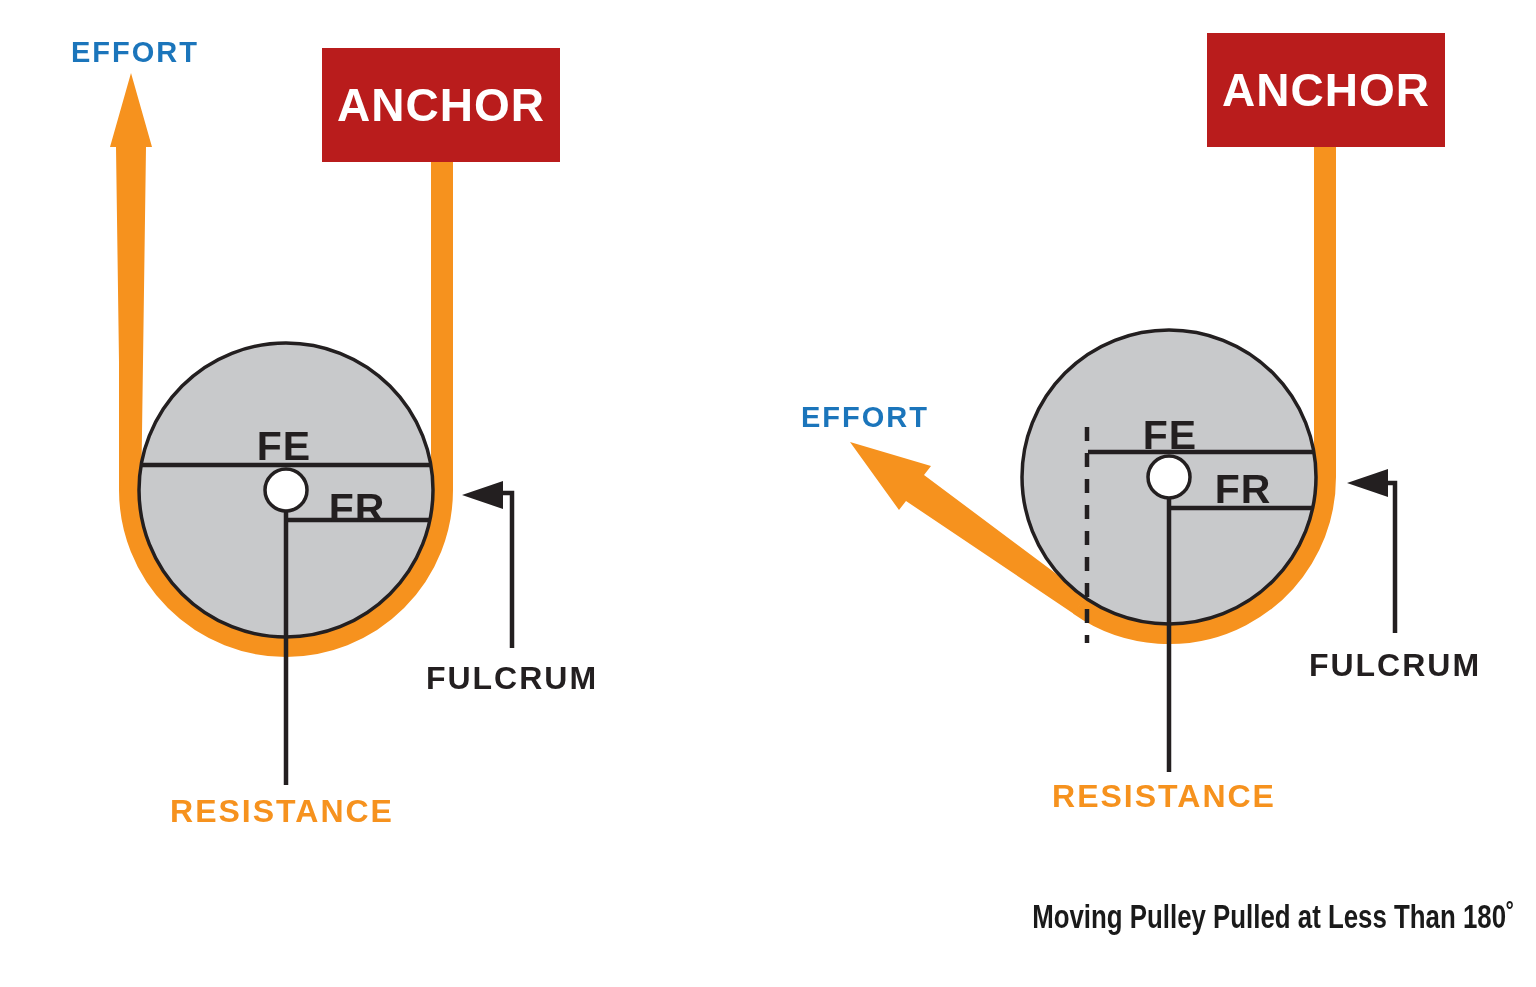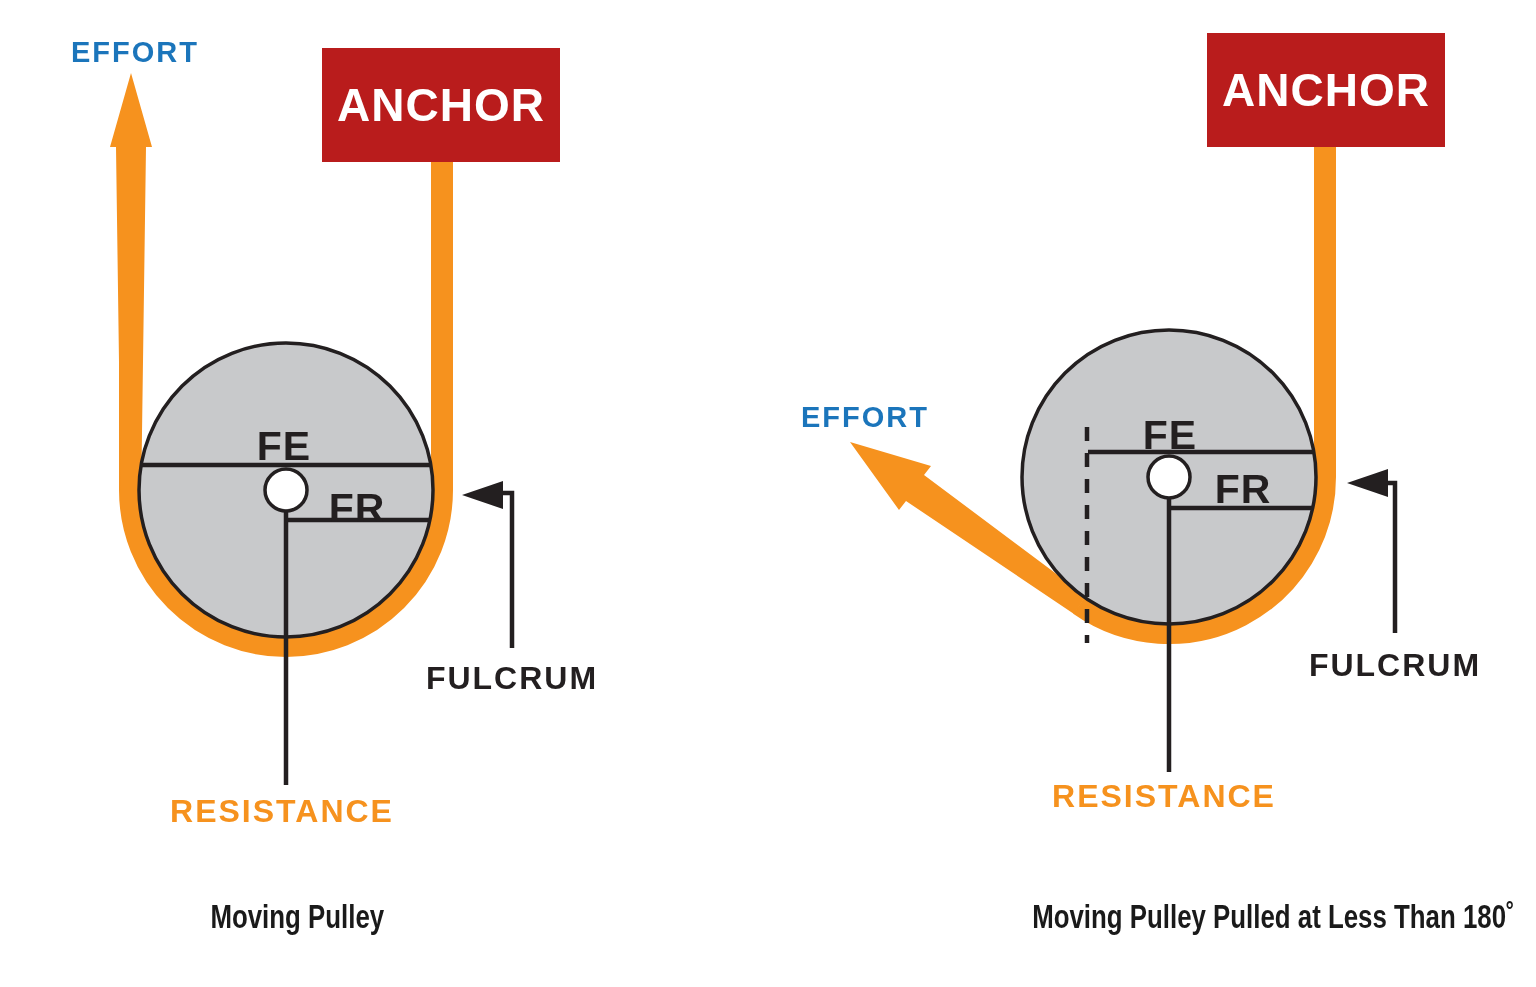--- a/index.html
+++ b/index.html
@@ -82,23 +82,20 @@
   </div>
 
   <div class="lbl felabel" style="left:234px; top:426px; width:100px;">FE</div>
 
   <div class="lbl felabel" style="left:307px; top:488px; width:100px;">FR</div>
 
   <div class="lbl fulcrum" style="left:412px; top:662px; width:200px;">FULCRUM</div>
 
   <div class="lbl resist" style="left:132px; top:795px; width:300px;">RESISTANCE</div>
 
-  <div class="lbl caption" style="left:97px; top:899px; width:400px;">
-    <span class="squeeze">Moving Pulley</span>
-  </div>
 
   <div class="lbl effort" style="left:765px; top:403px; width:200px;">EFFORT</div>
 
   <div class="anchorbox" style="left:1207px; top:33px; width:238px; height:114px;">
     <span>ANCHOR</span>
   </div>
 
   <div class="lbl felabel" style="left:1120px; top:415px; width:100px;">FE</div>
 
   <div class="lbl felabel" style="left:1193px; top:469px; width:100px;">FR</div>

